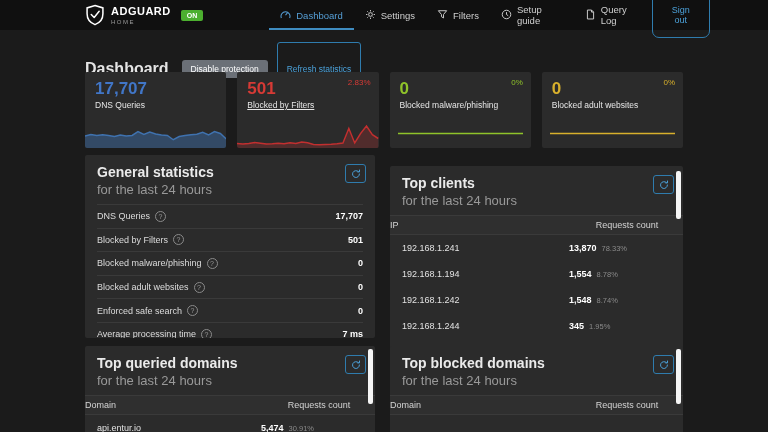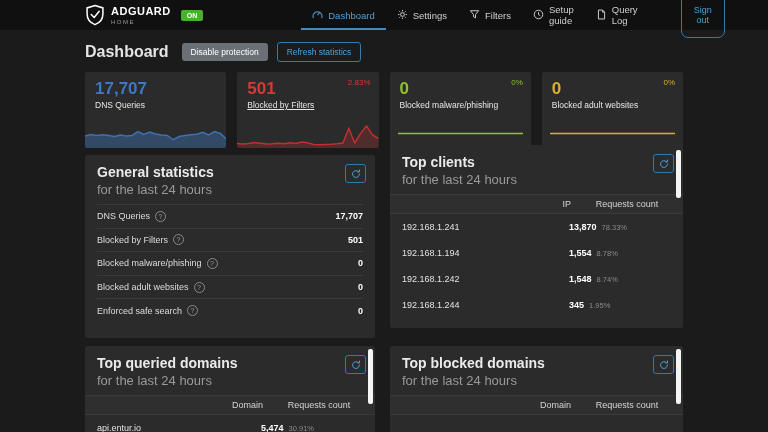--- a/index.html
+++ b/index.html
@@ -4,77 +4,77 @@
 <style>
   * { margin:0; padding:0; box-sizing:border-box; }
   html,body { width:768px; height:432px; }
   body {
     position:relative; overflow:hidden;
     background:#1b1b1b; color:#e0e0e0;
     font-family:"Liberation Sans", sans-serif; font-size:10px;
   }
   
   .header { position:absolute; top:0; left:0; right:0; height:30px; background:#101010;
-            display:flex; align-items:center; padding:0 58px 0 85px; z-index:5;gap:32px; }
+            display:flex; align-items:center; padding:0 58px 0 85px; z-index:5; }
   .brand { display:flex; align-items:center; gap:6px; }
   .brand svg { display:block; }
   .brand-text { line-height:1; }
   .brand-name { font-size:11px; font-weight:bold; color:#fff; letter-spacing:.5px; }
   .brand-sub { font-size:6px; color:#9a9a9a; letter-spacing:1.5px; margin-top:2px; }
   .on-badge { background:#4caf2f; color:#fff; font-size:7px; font-weight:bold;
               padding:2px 6px; border-radius:2px; margin-left:4px; }
   .nav { display:flex; height:100%; margin-left:66px; }
   .nav-item { display:flex; align-items:center; gap:5px; padding:0 11px; height:100%;
               color:#cfcfcf; font-size:9.5px; cursor:pointer; border-bottom:2px solid transparent; padding-top:2px; }
   .nav-item svg { stroke:currentColor; }
   .nav-item.active { color:#569fd6; border-bottom-color:#3f8cc0; }
   .signout-btn { margin-left:auto; border:1px solid #2f7cae; color:#4ba0d8; background:transparent;
                  font-size:9px; padding:12px 12px; border-radius:7px; font-family:inherit; cursor:pointer; }
   
   .title-row { position:absolute; top:42px; left:85px; display:flex; align-items:center; gap:9px; }
   .page-title { font-size:16px; font-weight:bold; color:#e4e4e4; margin-right:4px; }
   .btn-gray { background:#6b7077; color:#fff; border:none; font-size:8.5px; padding:4px 9px;
               border-radius:3px; font-family:inherit; cursor:pointer; }
   .btn-blue-outline { background:transparent; color:#4ba0d8; border:1px solid #2f7cae; font-size:8.5px;
-              padding:4px 9px; border-radius:3px; font-family:inherit; cursor:pointer; }
+              padding:21px 9px; border-radius:3px; font-family:inherit; cursor:pointer; }
   
   .cards-row { position:absolute; top:72px; left:85px; width:598px; height:76px;
                display:grid; grid-template-columns:repeat(4,1fr); gap:11px; }
   .card { position:relative; background:#2b2b2b; border-radius:2px; overflow:hidden; }
   .card-value { margin:8px 0 1px 10px; font-size:17px; font-weight:bold; line-height:1.1; }
   .card-label { margin-left:10px; font-size:8.5px; color:#e6e6e6; }
   .card-label.link { text-decoration:underline; cursor:pointer; }
   .card-percent { position:absolute; top:6px; right:8px; font-size:8px; }
   .card-chart { position:absolute; bottom:0; left:0; width:100%; height:30px; }
   .card-chart.flat { left:8px; width:calc(100% - 16px); }
   .card-chart polyline { fill:none; stroke-width:1.5; }
   
   .panel { position:absolute; background:#2b2b2b; border-radius:2px; overflow:hidden; }
   .panel-gs { top:155px; left:85px;  width:290px; height:183px; }
-  .panel-tc { top:145px; left:390px; width:293px; height:183px; }
+  .panel-tc { top:166px; left:390px; width:293px; height:183px; }
   .panel-tq { top:346px; left:85px;  width:290px; height:120px; }
   .panel-tb { top:346px; left:390px; width:293px; height:120px; }
   .panel-head { position:relative; padding:9px 12px 7px; }
   .panel-title { font-size:14px; font-weight:bold; color:#eaeaea; }
   .panel-sub { font-size:13px; color:#999; margin-top:2px; }
   .refresh-btn { position:absolute; top:9px; right:9px; width:21px; height:19px;
                  border:1px solid #2f7cae; border-radius:3px; background:transparent; color:#4ba0d8;
                  display:flex; align-items:center; justify-content:center; cursor:pointer; }
   
   .gs-row { display:flex; align-items:center; justify-content:space-between; height:23.6px;
             margin:0 12px; border-top:1px solid #3a3a3a; }
   .gs-label { font-size:9px; color:#dcdcdc; display:flex; align-items:center; gap:5px; }
   .q-icon { display:inline-flex; align-items:center; justify-content:center; width:11px; height:11px;
             border:1px solid #8a8a8a; border-radius:50%; color:#9a9a9a; font-size:7px; cursor:pointer; }
   .gs-value { font-size:9px; font-weight:bold; color:#fff; }
   
   .thead { display:flex; align-items:center; height:20px; border-top:1px solid #3a3a3a;
            border-bottom:1px solid #3a3a3a; background:rgba(255,255,255,.02);
            font-size:9px; color:#d4d4d4; }
-  .thead .c1 { flex:1; text-align:right; }
+  .thead .c1 { flex:1; text-align:left; }
   .thead .c2 { width:112px; text-align:center; }
   .tbody { position:relative; }
   .t-row { display:flex; align-items:center; height:26px; padding:0 14px 0 12px; }
   .t-key { flex:1; font-size:9px; color:#e2e2e2; display:flex; align-items:center; gap:5px; cursor:pointer; }
   .t-val { width:100px; }
   .t-val-line { display:flex; align-items:baseline; gap:5px; }
   .t-count { font-size:9px; font-weight:bold; color:#fff; }
   .t-pct { font-size:7.5px; color:#8a8a8a; }
   .bar-track { margin-top:2px; height:3px; width:100%; background:#ececec; border-radius:1px; overflow:hidden; }
   .bar-fill { height:100%; }
@@ -222,20 +222,27 @@
       </span>
     <span class="gs-value">0</span>
   </div>
   <div class="gs-row">
     <span class="gs-label">
         <span>Enforced safe search</span>
         <span class="q-icon">?</span>
       </span>
     <span class="gs-value">0</span>
   </div>
+  <div class="gs-row">
+    <span class="gs-label">
+        <span>Average processing time</span>
+        <span class="q-icon">?</span>
+      </span>
+    <span class="gs-value">7 ms</span>
+  </div>
 </div>
 
 <div class="panel panel-tc">
   <div class="panel-head">
     <div class="panel-title">Top clients</div>
     <div class="panel-sub">for the last 24 hours</div>
     <button class="refresh-btn">
         <svg width="10" height="10" viewBox="0 0 16 16" fill="none" stroke="currentColor" stroke-width="1.6" stroke-linecap="round">
           <path d="M13.5 8a5.5 5.5 0 1 1-1.7-3.9"></path>
           <path d="M13.6 1.6v3h-3"></path>

